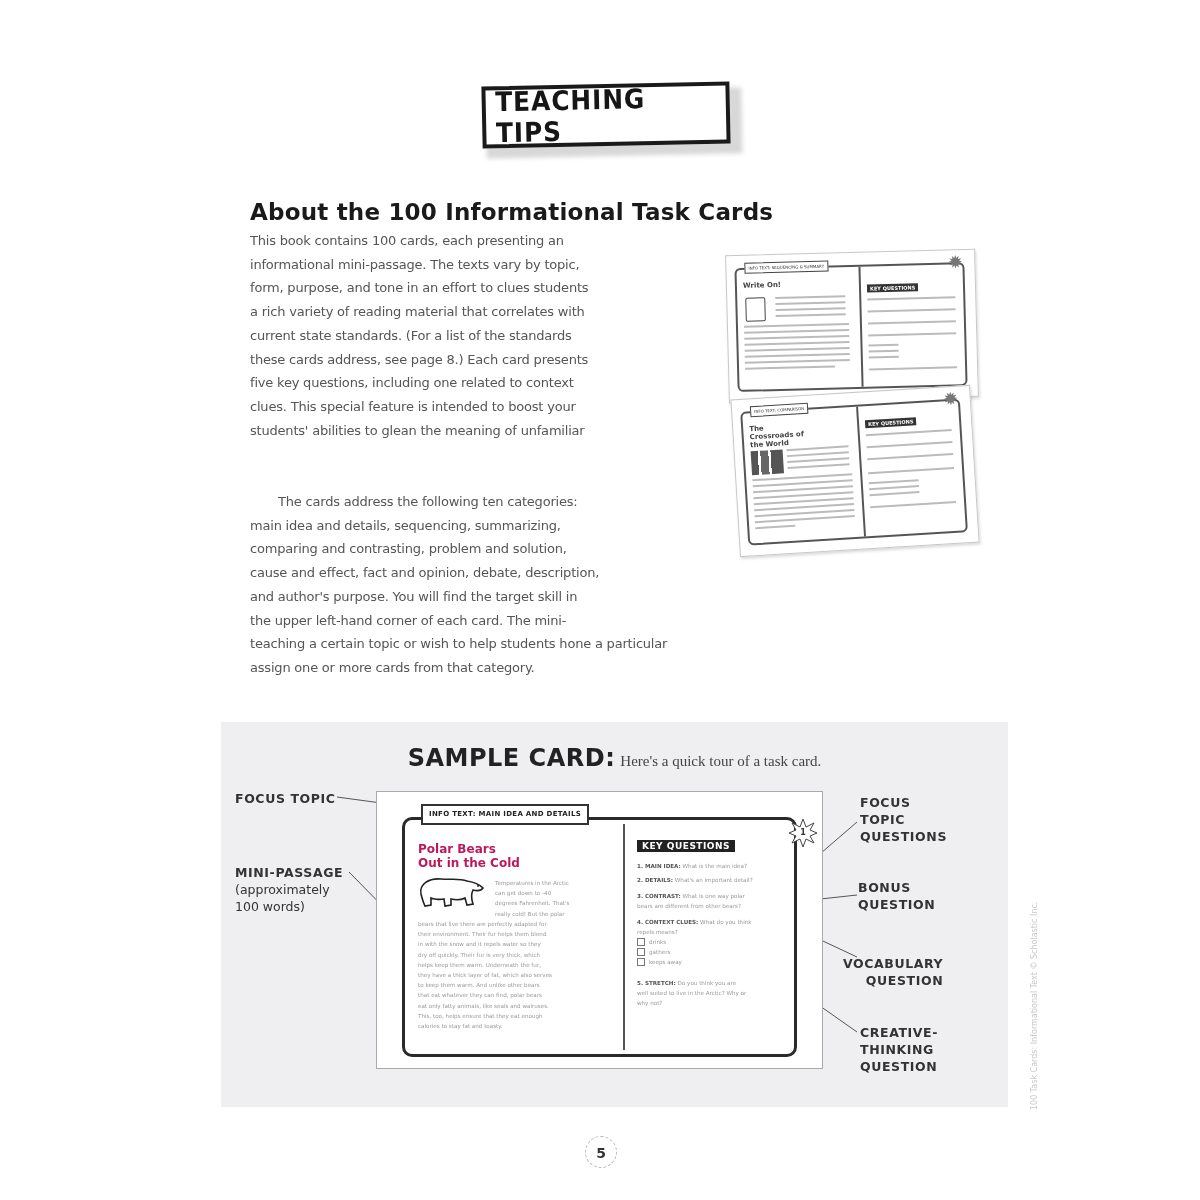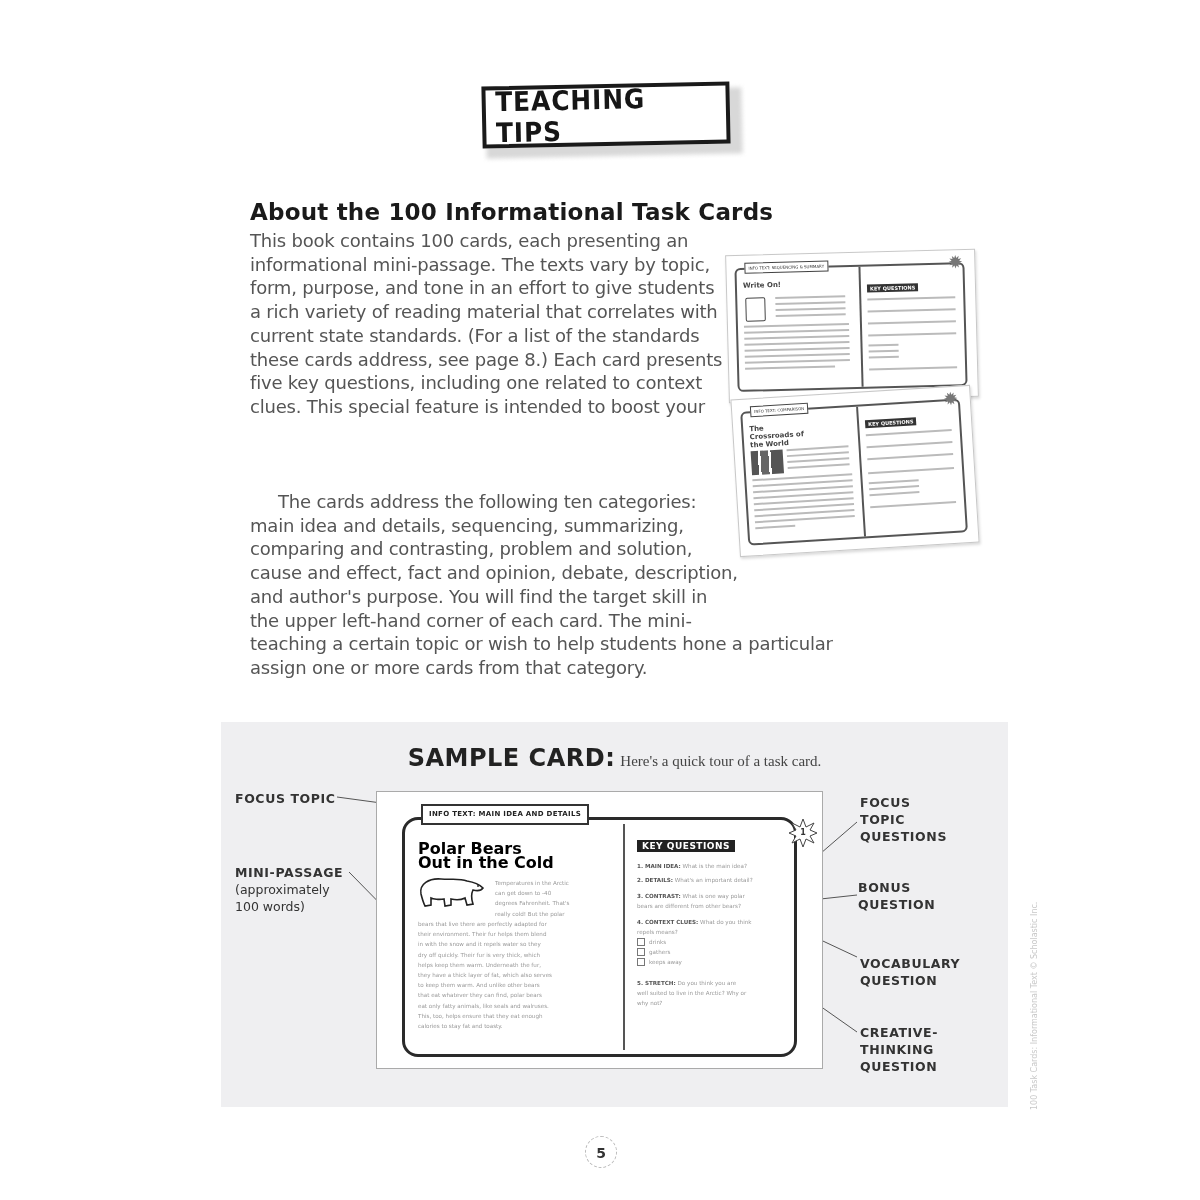--- a/index.html
+++ b/index.html
@@ -6,21 +6,21 @@
   body { width:1200px; height:1200px; position:relative; overflow:hidden; font-family:"DejaVu Sans", sans-serif; color:#333; }
   .abs { position:absolute; }
 
   
   .banner-shadow { left:486px; top:90px; width:256px; height:66px; background:#d8d8d8; transform:rotate(-1.2deg); filter:blur(2px); }
   .banner { left:482px; top:84px; width:248px; height:62px; background:#fff; border:4px solid #1a1a1a; transform:rotate(-1.2deg); box-sizing:border-box; display:flex; align-items:center; justify-content:center; }
   .banner span { font-family:"DejaVu Sans", sans-serif; font-weight:bold; font-size:27px; letter-spacing:1px; color:#161616; transform:scaleX(0.92); }
 
   
   .heading { left:250px; top:199px; font-size:23px; font-weight:bold; color:#1a1a1a; letter-spacing:0.2px; }
-  .body-text { font-size:18px; color:#555; line-height:23.7px; font-family:"DejaVu Sans", sans-serif; letter-spacing:-0.2px; }
+  .body-text { font-size:13px; color:#555; line-height:23.7px; font-family:"DejaVu Sans", sans-serif; letter-spacing:-0.2px; }
   .para1 { left:250px; top:229px; width:440px; }
   .para2 { left:250px; top:490px; width:540px; }
   .line { white-space:nowrap; display:block; }
   .indent { padding-left:28px; }
 
   
   .thumb { background:#fff; border:1px solid #c8c8c8; box-shadow:1px 2px 3px rgba(0,0,0,0.15); box-sizing:border-box; }
   .thumb-inner { position:absolute; left:8px; top:12px; right:10px; bottom:10px; border:2px solid #555; border-radius:6px; }
   .thumb-divider { position:absolute; top:0; bottom:0; width:2px; background:#555; }
   .thumb-tag { position:absolute; height:9px; border:1.5px solid #444; background:#fff; font-size:4px; line-height:9px; padding:0 3px; color:#333; }
@@ -29,24 +29,24 @@
   .gline { position:absolute; height:2px; background:#bbb; }
   .star { position:absolute; width:18px; height:18px; font-size:18px; line-height:18px; color:#777; text-align:center; }
 
   
   .panel { left:221px; top:722px; width:787px; height:385px; background:#efeff1; }
   .sample-title { left:0; top:22px; width:787px; text-align:center; }
   .sample-title .big { font-size:24px; font-weight:bold; color:#222; letter-spacing:0.5px; }
   .sample-title .small { font-family:"Liberation Serif", serif; font-size:15px; color:#444; }
 
   .card-outer { left:155px; top:69px; width:447px; height:278px; background:#fff; border:1px solid #aaa; box-sizing:border-box; }
-  .card-frame { position:absolute; left:25px; top:25px; width:395px; height:240px; border:3px solid #2a2a2a; border-radius:16px; box-sizing:border-box; }
+  .card-frame { position:absolute; left:25px; top:25px; width:395px; height:240px; border:3px solid #2a2a2a; border-radius:10px; box-sizing:border-box; }
   .card-divider { position:absolute; left:218px; top:4px; bottom:4px; width:2px; background:#555; }
   .focus-tag { position:absolute; left:16px; top:-16px; height:17px; padding:0 6px; background:#fff; border:2px solid #333; font-size:7px; font-weight:bold; line-height:17px; color:#222; letter-spacing:0.3px; white-space:nowrap; }
-  .card-title { position:absolute; left:13px; top:22px; font-size:16px; color:#000000; line-height:14px; font-weight:bold; }
+  .card-title { position:absolute; left:13px; top:22px; font-size:12px; color:#be185d; line-height:14px; font-weight:bold; }
   .bear { position:absolute; left:10px; top:52px; }
   .passage { position:absolute; font-size:5.6px; color:#999; line-height:10.2px; white-space:nowrap; }
   .kq-title { position:absolute; left:232px; top:20px; background:#222; color:#fff; font-size:9px; font-weight:bold; padding:1px 5px; letter-spacing:0.5px; }
   .kq-item { position:absolute; left:232px; font-size:5.6px; color:#999; line-height:10px; white-space:nowrap; }
   .kq-item b { color:#555; }
   .cb { display:inline-block; width:6px; height:6px; border:1px solid #777; margin-right:4px; vertical-align:middle; }
   .burst { position:absolute; left:383px; top:-2px; width:30px; height:30px; }
 
   .label { font-size:12.5px; font-weight:bold; color:#333; line-height:17px; letter-spacing:0.6px; }
   .label-normal { font-weight:normal; letter-spacing:0; }
@@ -60,26 +60,27 @@
 <div class="abs banner-shadow"></div>
 <div class="abs banner">
   <span>TEACHING TIPS</span>
 </div>
 
 <div class="abs heading">About the 100 Informational Task Cards</div>
 
 <div class="abs body-text para1">
   <span class="line">This book contains 100 cards, each presenting an</span>
   <span class="line">informational mini-passage. The texts vary by topic,</span>
-  <span class="line">form, purpose, and tone in an effort to give students</span>
+  <span class="line">form, purpose, and tone in an effort to clues students</span>
   <span class="line">a rich variety of reading material that correlates with</span>
   <span class="line">current state standards. (For a list of the standards</span>
   <span class="line">these cards address, see page 8.) Each card presents</span>
   <span class="line">five key questions, including one related to context</span>
   <span class="line">clues. This special feature is intended to boost your</span>
+  <span class="line">students' abilities to glean the meaning of unfamiliar</span>
 </div>
 
 <div class="abs body-text para2">
   <span class="line indent">The cards address the following ten categories:</span>
   <span class="line">main idea and details, sequencing, summarizing,</span>
   <span class="line">comparing and contrasting, problem and solution,</span>
   <span class="line">cause and effect, fact and opinion, debate, description,</span>
   <span class="line">and author's purpose. You will find the target skill in</span>
   <span class="line">the upper left-hand corner of each card. The mini-</span>
   <span class="line">teaching a certain topic or wish to help students hone a particular</span>
@@ -175,21 +176,21 @@
 
   <div class="abs label" style="left:639px; top:72px;">
     <div>FOCUS</div>
     <div>TOPIC</div>
     <div>QUESTIONS</div>
   </div>
   <div class="abs label" style="left:637px; top:157px;">
     <div>BONUS</div>
     <div>QUESTION</div>
   </div>
-  <div class="abs label" style="left:639px; top:233px;">
+  <div class="abs label" style="left:622px; top:233px;text-align:right;">
     <div>VOCABULARY</div>
     <div>QUESTION</div>
   </div>
   <div class="abs label" style="left:639px; top:302px;">
     <div>CREATIVE-</div>
     <div>THINKING</div>
     <div>QUESTION</div>
   </div>
 
   <div class="abs card-outer">

